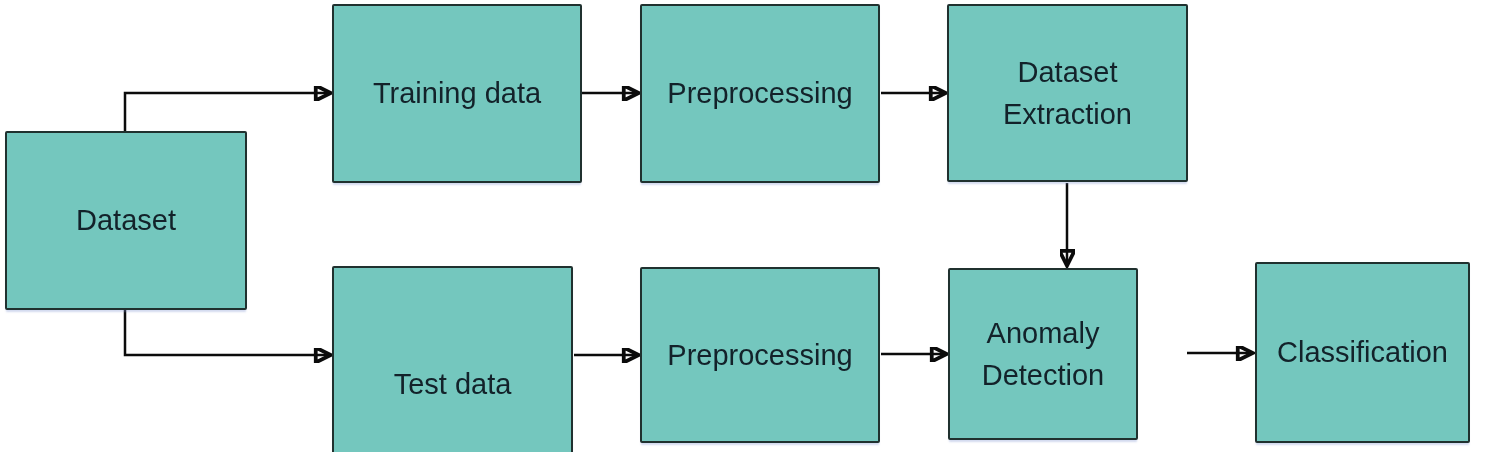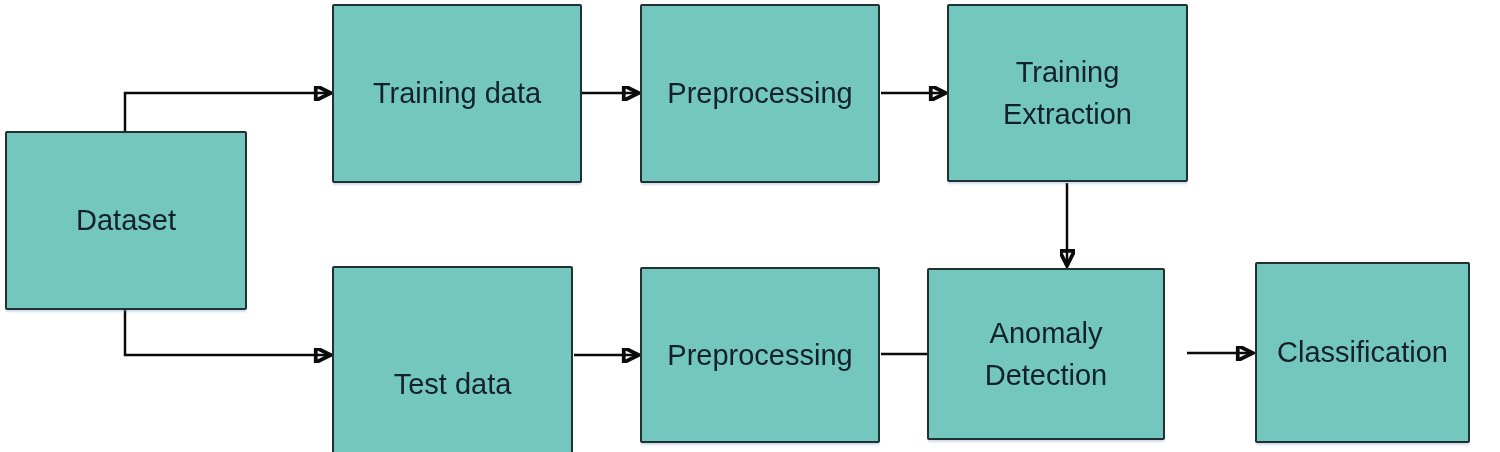--- a/index.html
+++ b/index.html
@@ -67,32 +67,32 @@
 
   <div class="node" style="left:332px;top:4px;width:250px;height:179px">
     <span class="label">Training data</span>
   </div>
 
   <div class="node" style="left:640px;top:4px;width:240px;height:179px">
     <span class="label">Preprocessing</span>
   </div>
 
   <div class="node" style="left:947px;top:4px;width:241px;height:178px">
-    <span class="label">Training Extraction</span>
+    <span class="label">Dataset Extraction</span>
   </div>
 
   <div class="node" style="left:332px;top:266px;width:241px;height:236px">
     <span class="label">Test data</span>
   </div>
 
   <div class="node" style="left:640px;top:267px;width:240px;height:176px">
     <span class="label">Preprocessing</span>
   </div>
 
-  <div class="node" style="left:927px;top:268px;width:238px;height:172px">
+  <div class="node" style="left:948px;top:268px;width:190px;height:172px">
     <span class="label">Anomaly Detection</span>
   </div>
 
   <div class="node" style="left:1255px;top:262px;width:215px;height:181px">
     <span class="label">Classification</span>
   </div>
 
 </div>
 
 </body></html>

